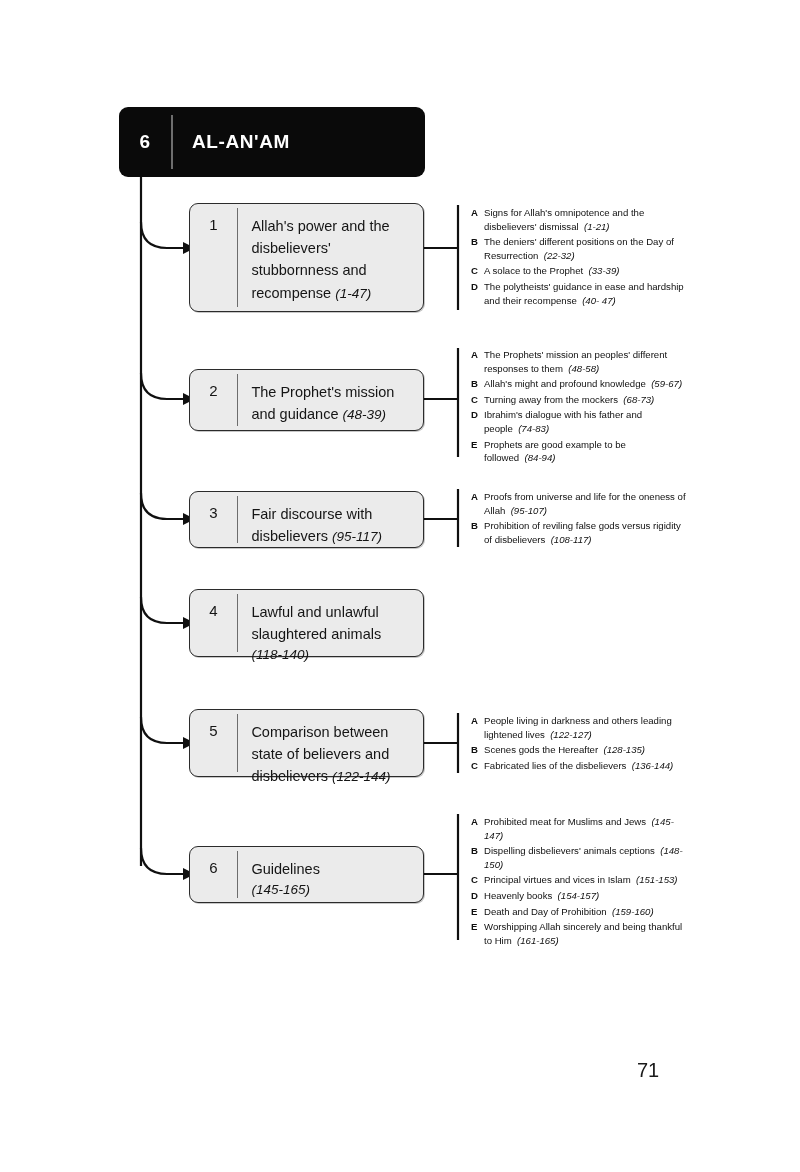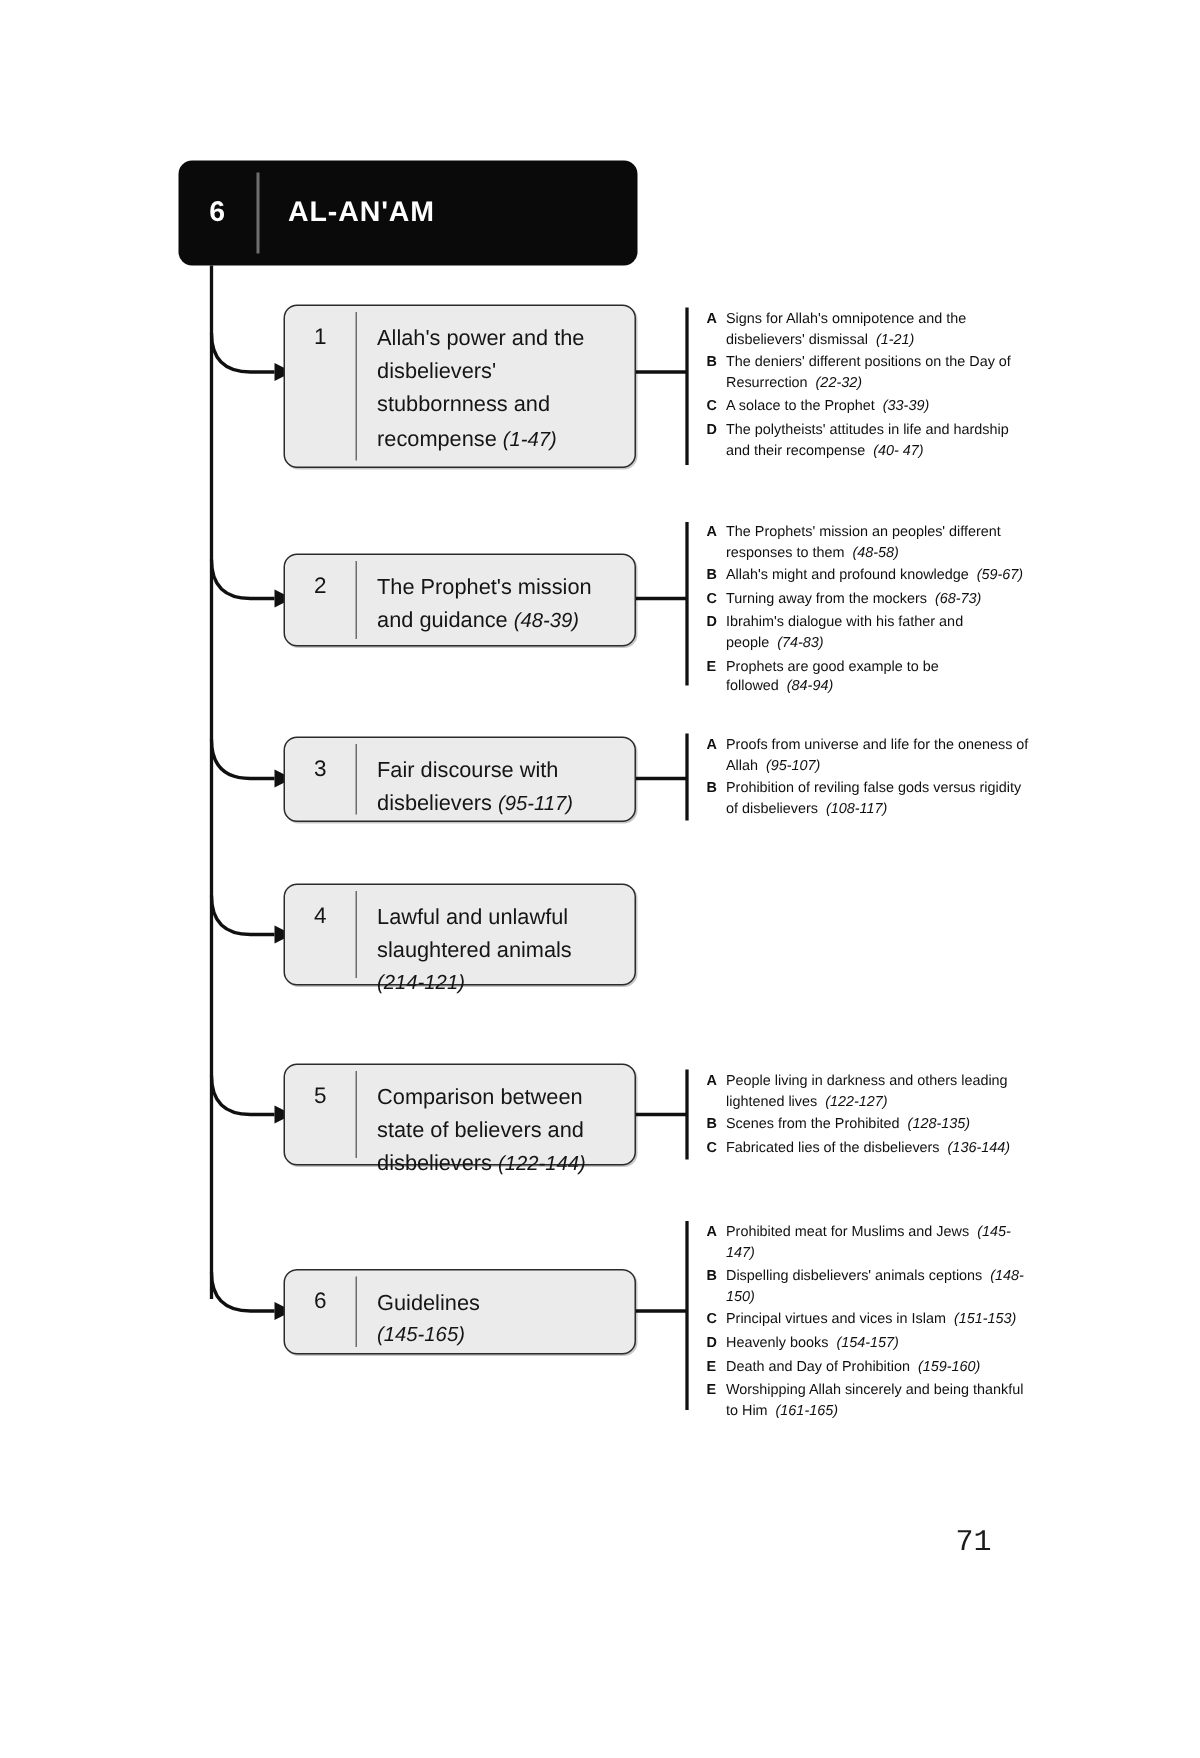--- a/index.html
+++ b/index.html
@@ -69,22 +69,22 @@
     flex:0 0 13px;font-size:9.6px;font-weight:bold;color:#101010;
     line-height:1.42;
   }
   .sub .st{
     font-size:9.6px;line-height:1.42;color:#101010;
   }
   .sub .st .rng{font-style:italic;}
 
   
   .pageno{
-    position:absolute;left:637px;top:1017px;
-    font-family:Liberation Mono, monospace;
+    position:absolute;left:637px;top:1059px;
+    font-family:Liberation Sans, sans-serif;
     font-size:20px;color:#1a1a1a;
   }
 </style>
 </head>
 <body>
 
 <div class="page">
 
   <svg class="wires" viewBox="0 0 800 1172" width="800" height="1172">
     <g fill="none" stroke="#101010" stroke-width="2.2">
@@ -157,21 +157,21 @@
       <span>Fair discourse with disbelievers</span>
       <span class="rng">(95-117)</span>
     </div>
   </div>
 
   <div class="box" id="box-3" style="left:189px;top:589px;width:235px;height:68px;">
     <div class="bnum">4</div>
     <div class="bdiv"></div>
     <div class="btxt">
       <span>Lawful and unlawful slaughtered animals</span>
-      <span class="rng own">(214-121)</span>
+      <span class="rng own">(118-140)</span>
     </div>
   </div>
 
   <div class="box" id="box-4" style="left:189px;top:709px;width:235px;height:68px;">
     <div class="bnum">5</div>
     <div class="bdiv"></div>
     <div class="btxt">
       <span>Comparison between state of believers and disbelievers</span>
       <span class="rng">(122-144)</span>
     </div>
@@ -194,21 +194,21 @@
       <div class="sub">
         <div class="sl">B</div>
         <div class="st"><span>The deniers' different positions on the Day of Resurrection</span><span class="rng">&nbsp;&nbsp;(22-32)</span></div>
       </div>
       <div class="sub">
         <div class="sl">C</div>
         <div class="st"><span>A solace to the Prophet</span><span class="rng">&nbsp;&nbsp;(33-39)</span></div>
       </div>
       <div class="sub">
         <div class="sl">D</div>
-        <div class="st"><span>The polytheists' attitudes in life and hardship and their recompense</span><span class="rng">&nbsp;&nbsp;(40- 47)</span></div>
+        <div class="st"><span>The polytheists' guidance in ease and hardship and their recompense</span><span class="rng">&nbsp;&nbsp;(40- 47)</span></div>
       </div>
     </div>
   <div class="subs" id="subs-1" style="left:471px;top:348px;width:215px;">
       <div class="sub">
         <div class="sl">A</div>
         <div class="st"><span>The Prophets' mission an peoples' different responses to them</span><span class="rng">&nbsp;&nbsp;(48-58)</span></div>
       </div>
       <div class="sub">
         <div class="sl">B</div>
         <div class="st"><span>Allah's might and profound knowledge</span><span class="rng">&nbsp;&nbsp;(59-67)</span></div>
@@ -236,21 +236,21 @@
         <div class="st"><span>Prohibition of reviling false gods versus rigidity of disbelievers</span><span class="rng">&nbsp;&nbsp;(108-117)</span></div>
       </div>
     </div>
   <div class="subs" id="subs-4" style="left:471px;top:714px;width:215px;">
       <div class="sub">
         <div class="sl">A</div>
         <div class="st"><span>People living in darkness and others leading lightened lives</span><span class="rng">&nbsp;&nbsp;(122-127)</span></div>
       </div>
       <div class="sub">
         <div class="sl">B</div>
-        <div class="st"><span>Scenes from the Prohibited</span><span class="rng">&nbsp;&nbsp;(128-135)</span></div>
+        <div class="st"><span>Scenes gods the Hereafter</span><span class="rng">&nbsp;&nbsp;(128-135)</span></div>
       </div>
       <div class="sub">
         <div class="sl">C</div>
         <div class="st"><span>Fabricated lies of the disbelievers</span><span class="rng">&nbsp;&nbsp;(136-144)</span></div>
       </div>
     </div>
   <div class="subs" id="subs-5" style="left:471px;top:815px;width:215px;">
       <div class="sub">
         <div class="sl">A</div>
         <div class="st"><span>Prohibited meat for Muslims and Jews</span><span class="rng">&nbsp;&nbsp;(145-147)</span></div>

